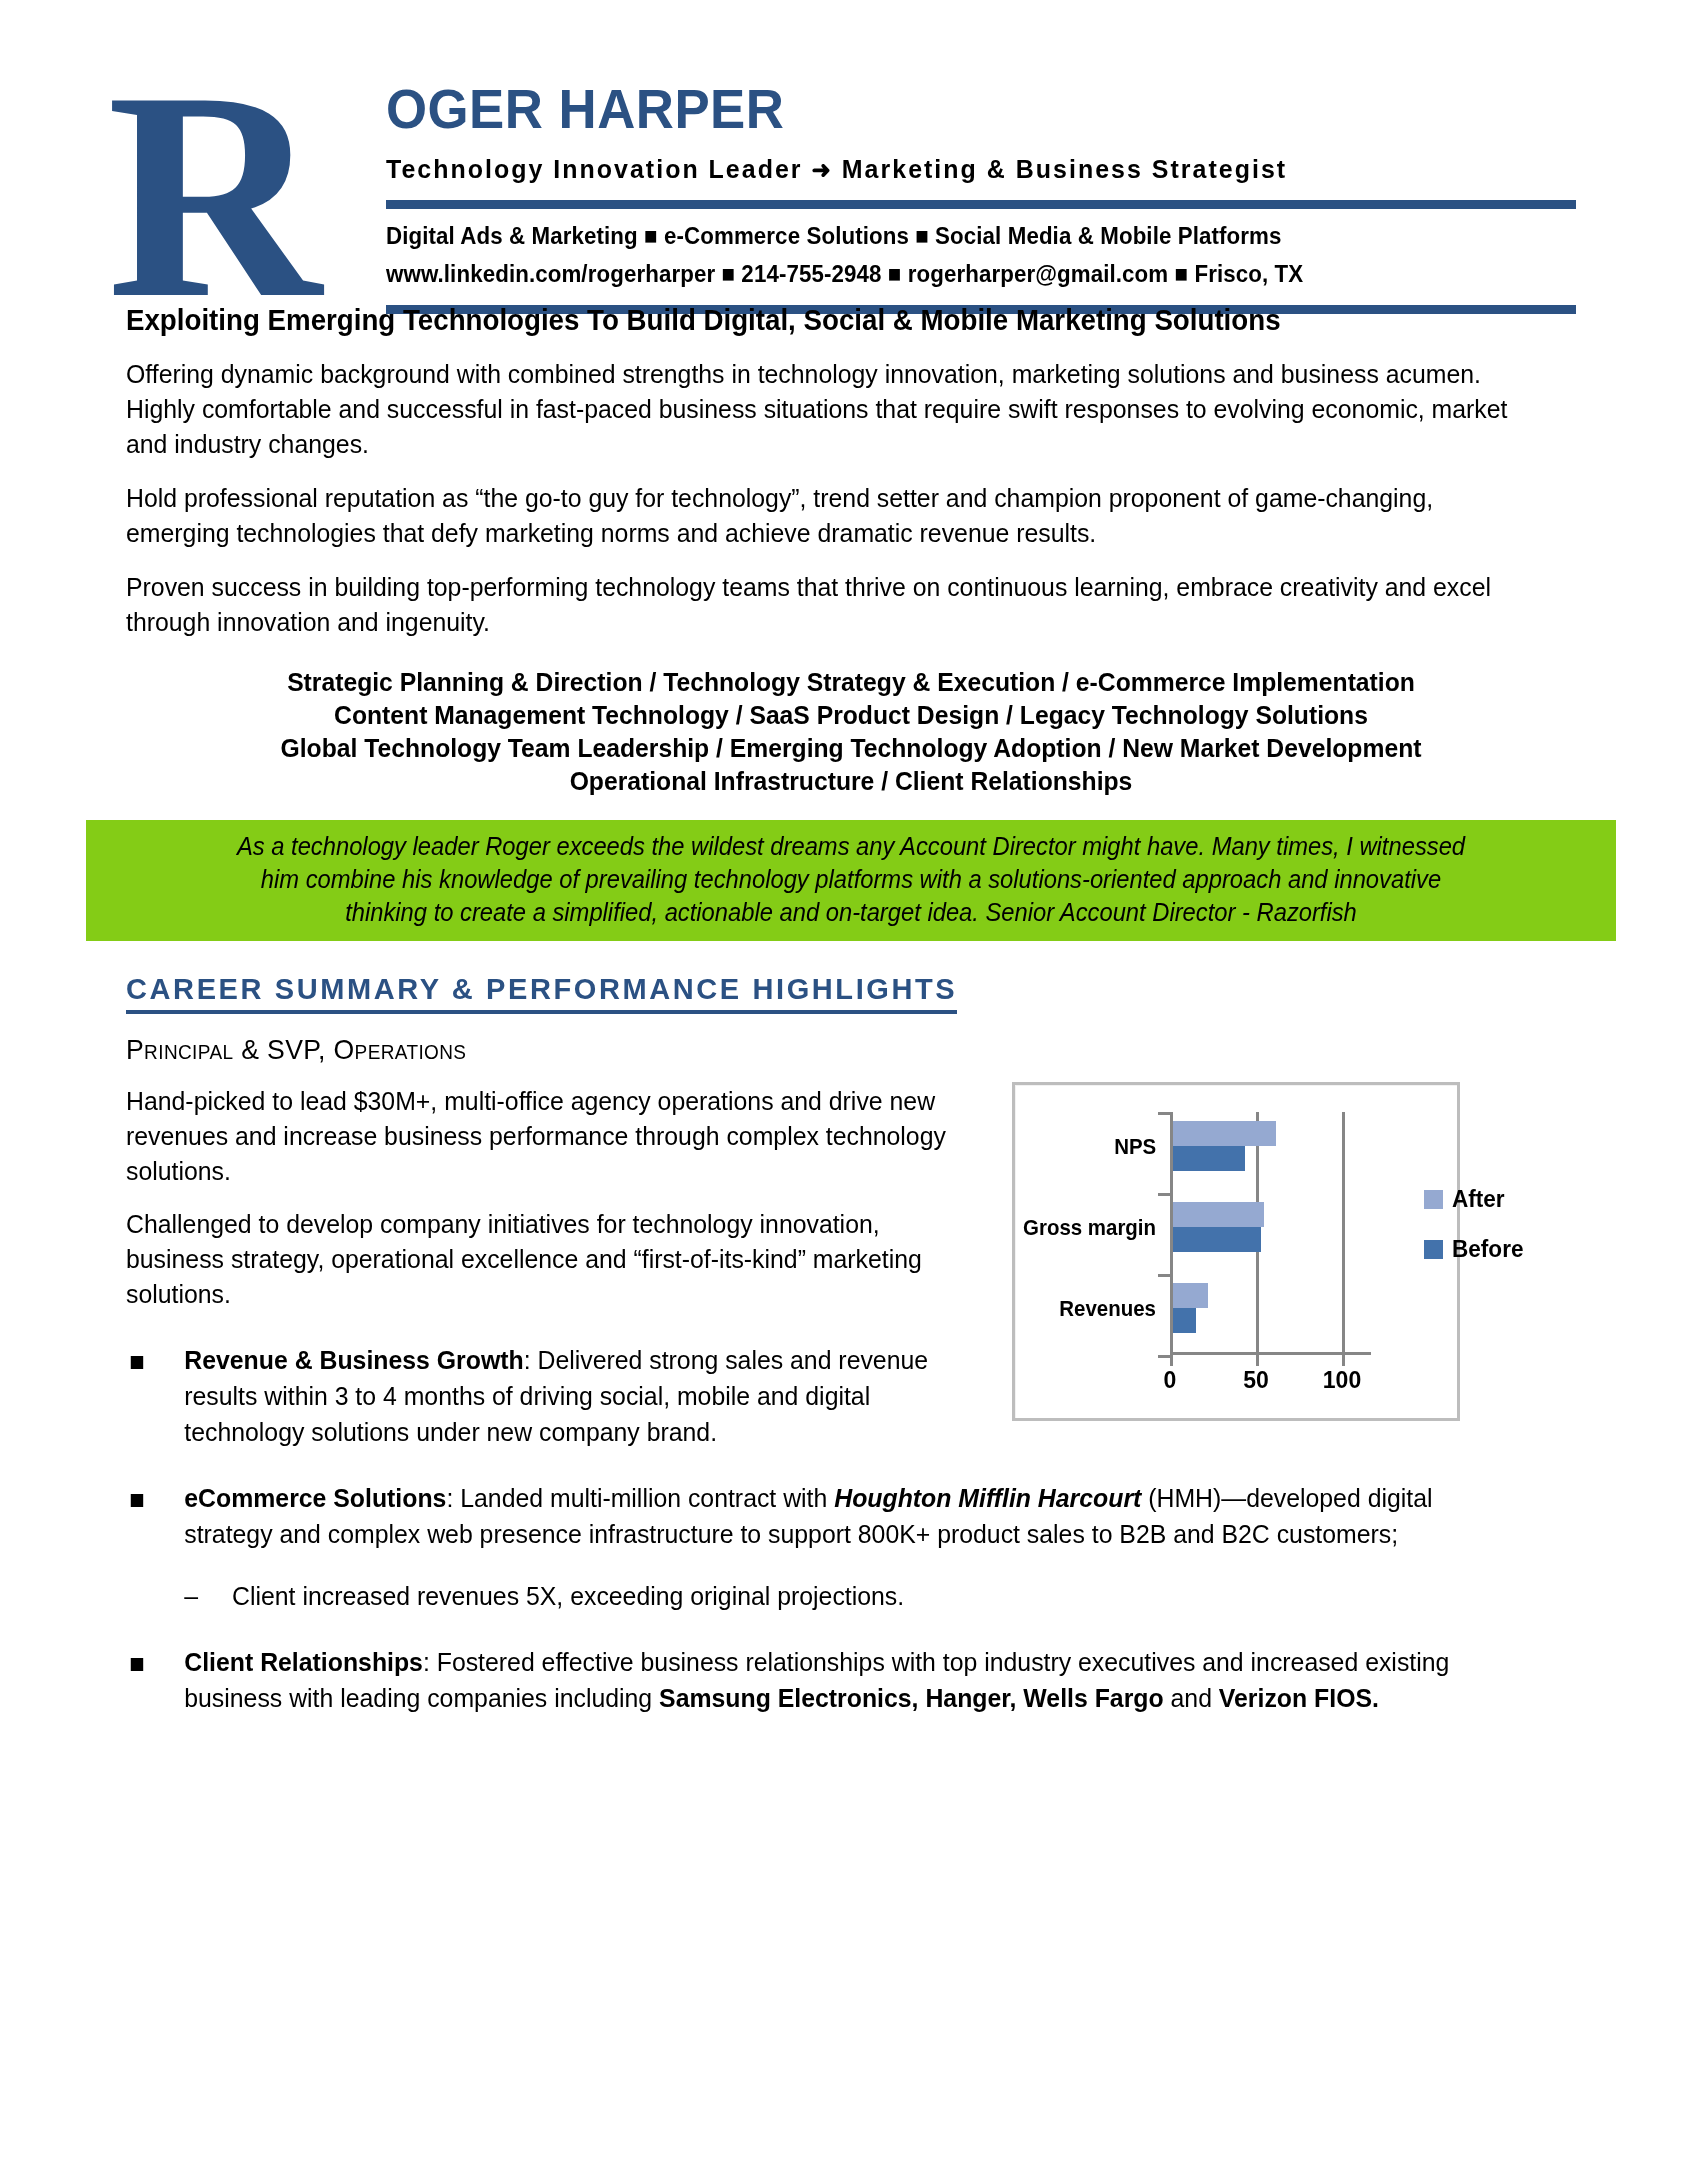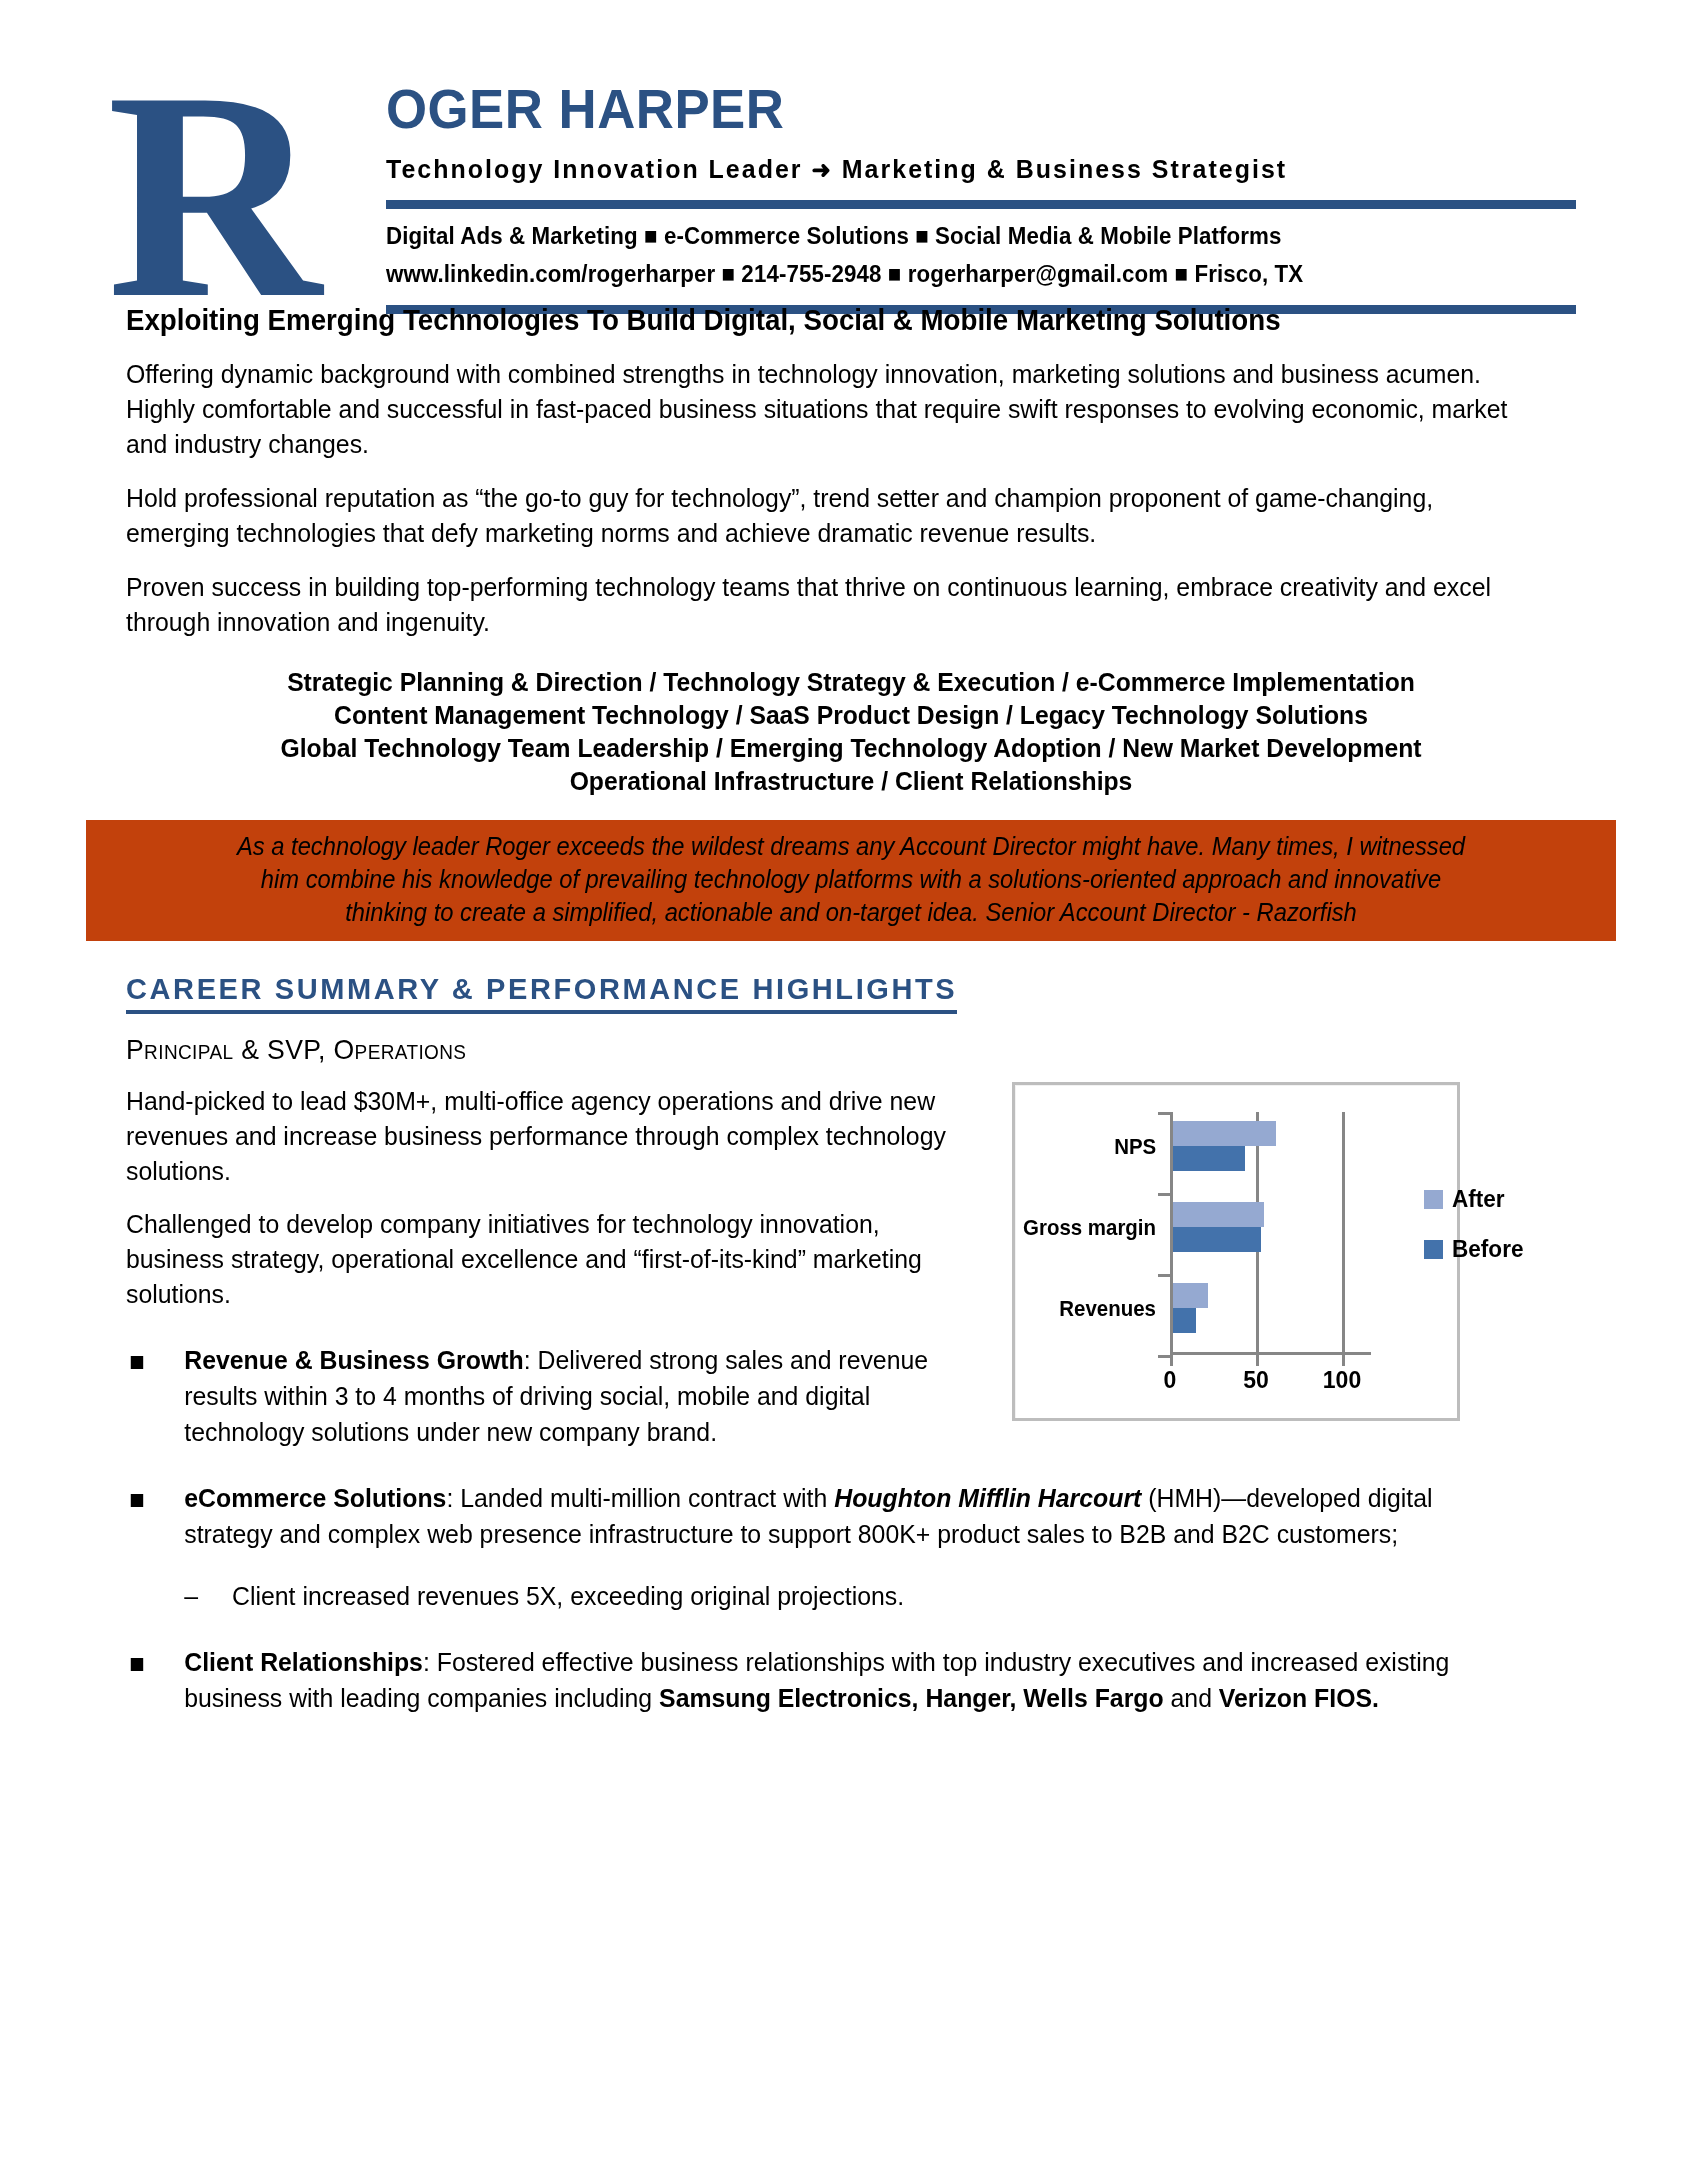--- a/index.html
+++ b/index.html
@@ -124,21 +124,21 @@
     font-family: "Liberation Sans", sans-serif;
     font-weight: 700;
     font-size: 26px;
     line-height: 33px;
     margin-top: 26px;
     transform: scaleX(0.95);
   }
   .competency div { white-space: nowrap; }
 
   .quote-box {
-    background: #c2410c;
+    background: #84cc16;
     margin: 22px -40px 0 -40px;
     padding: 10px 36px 12px 36px;
     box-sizing: border-box;
   }
   .quote-box p {
     margin: 0;
     font-family: "Liberation Sans", sans-serif;
     font-style: italic;
     font-size: 25px;
     line-height: 33px;

